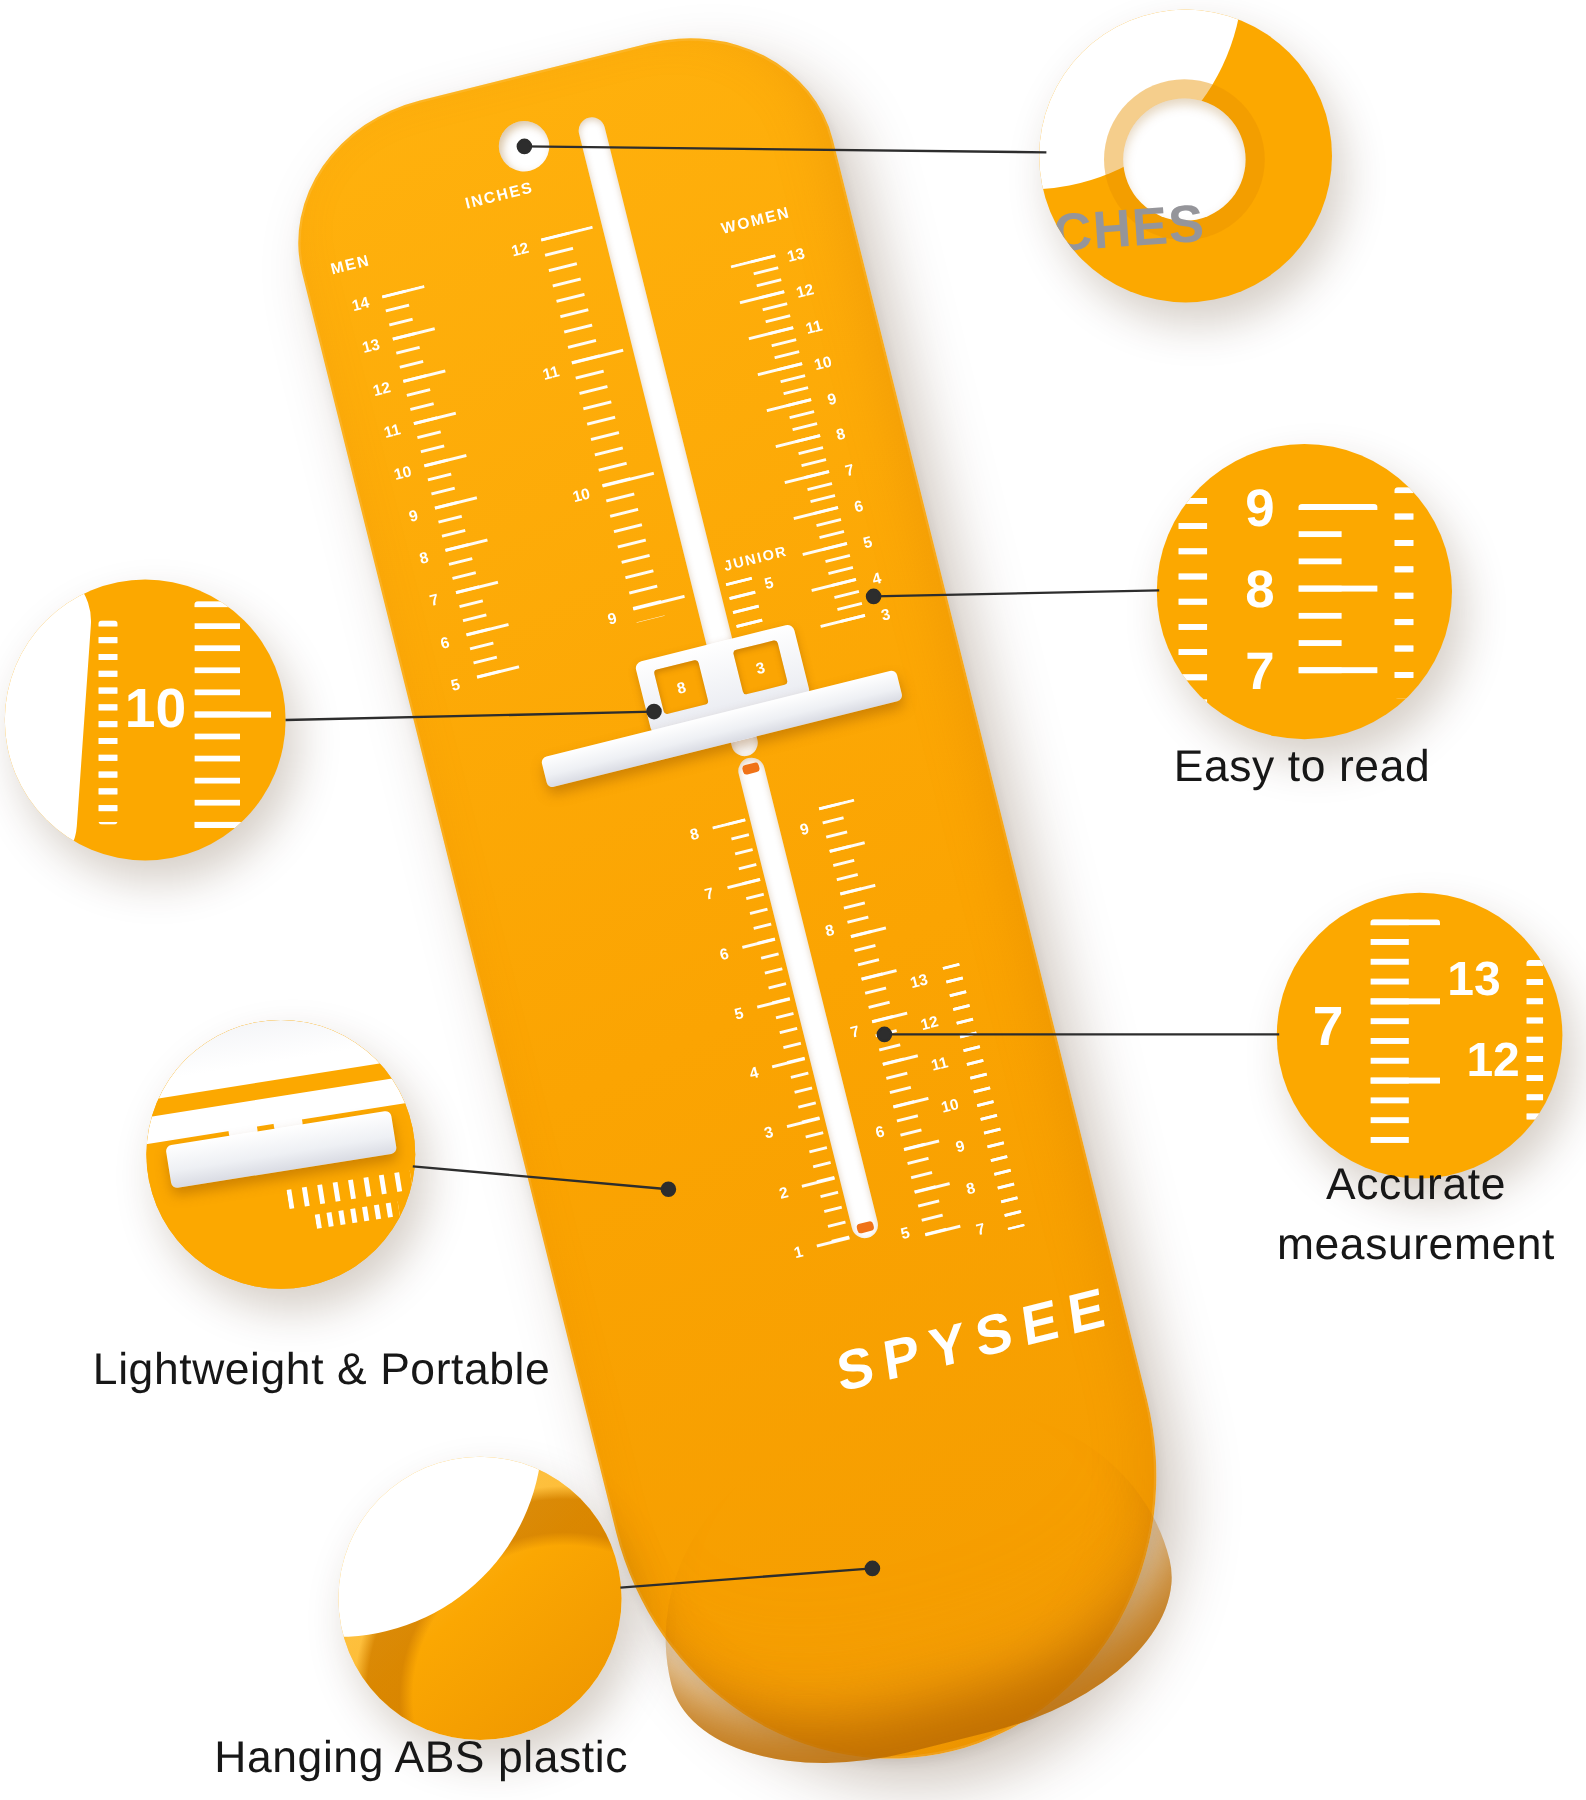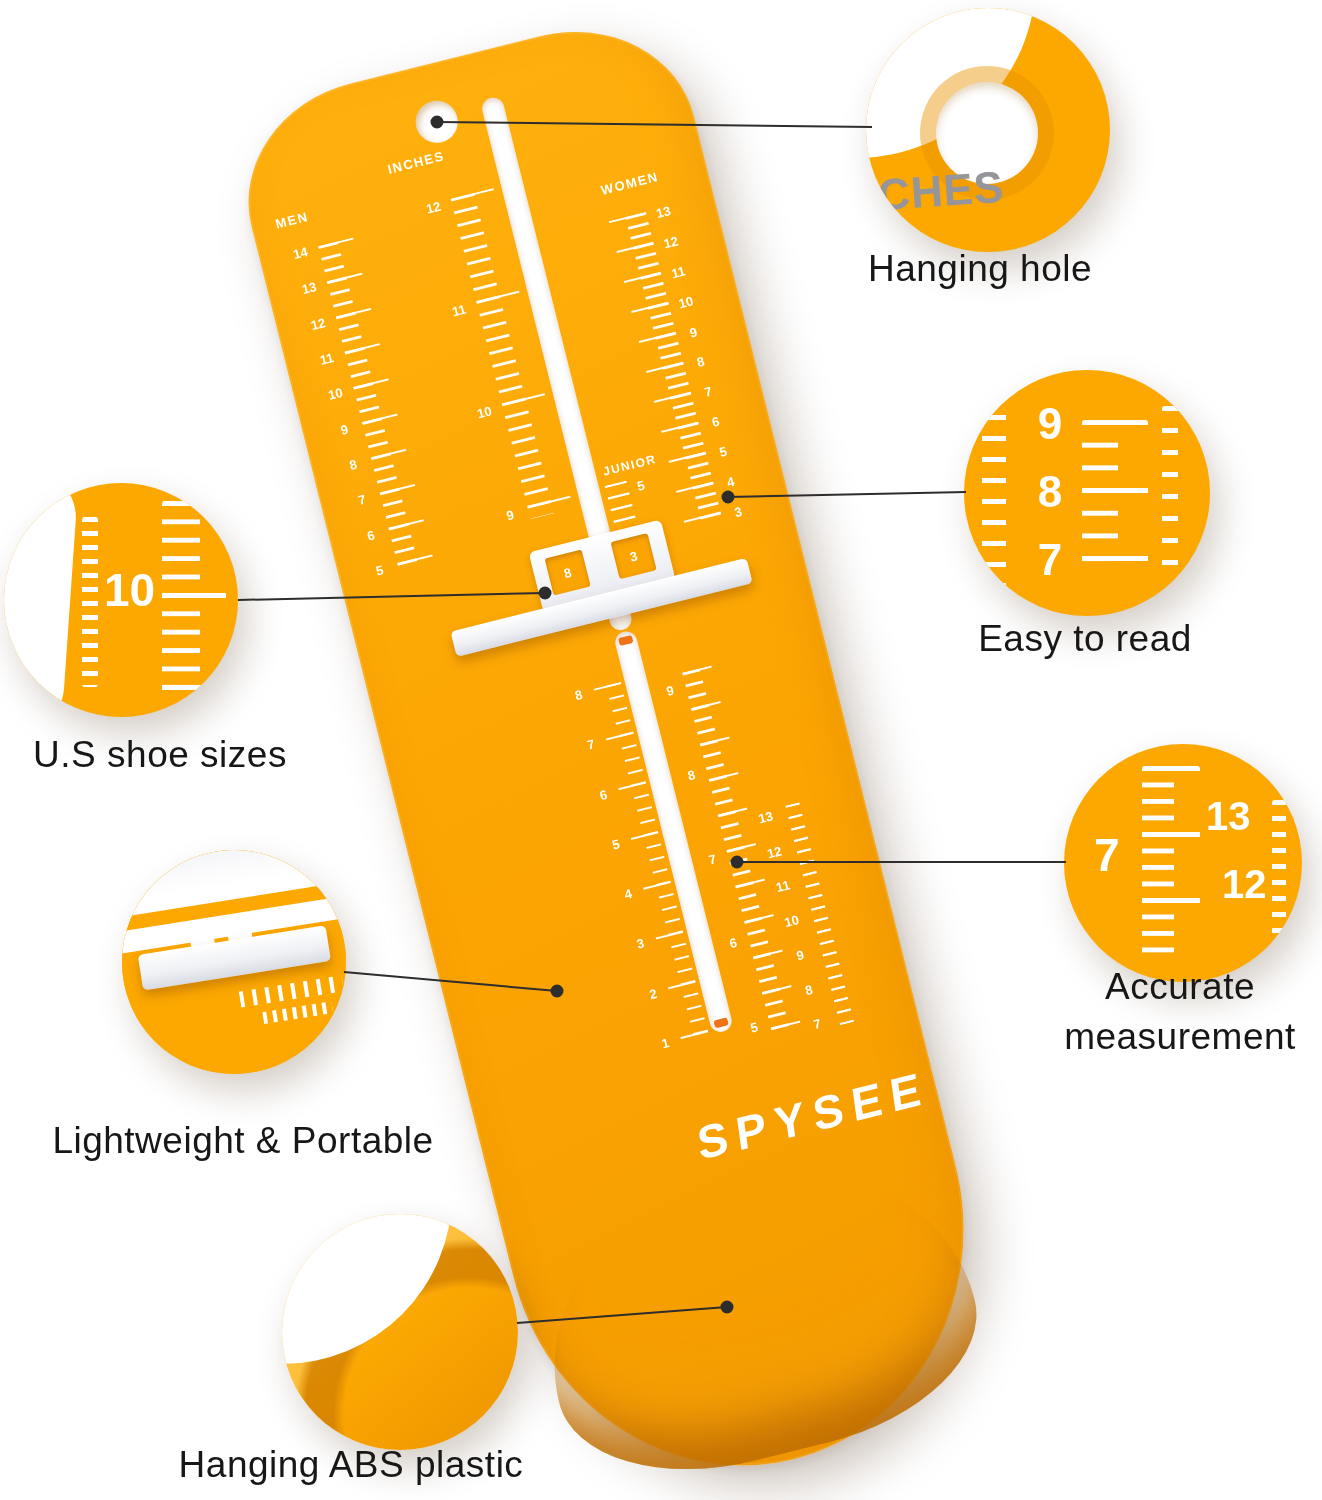--- a/index.html
+++ b/index.html
@@ -222,25 +222,23 @@
       <div class="abs hticks" style="left:140px;top:170px;width:104px;height:16px"></div>
       <div class="abs hticks" style="left:160px;top:194px;width:70px;height:12px;background-size:10px 100%"></div>
     </div>
   </div>
 
   <div class="abs callout" style="left:282px;top:1214px;width:236px;height:236px;background:linear-gradient(140deg,#FFC33F 5%,#FBA702 50%,#EE9600 95%)">
     <div class="abs" style="inset:0;background:radial-gradient(circle at 80% 85%, rgba(0,0,0,0) 46%, rgba(186,104,0,.5) 50% 60%, rgba(255,205,95,.55) 64% 68%, rgba(255,205,95,0) 72%)"></div>
     <div class="crescent" style="left:-170px;top:-190px;width:340px;height:340px"></div>
   </div>
 
-  <div class="label" style="left:820px;top:244px;width:320px">Hanging hole</div>
   <div class="label" style="left:930px;top:614px;width:310px">Easy to read</div>
   <div class="label" style="left:1030px;top:962px;width:300px">
     <div>Accurate</div>
     <div>measurement</div>
   </div>
   <div class="label" style="left:0px;top:730px;width:320px">
-    <div>U.S shoe sizes</div>
-  </div>
-  <div class="label" style="left:13px;top:1116px;width:460px">Lightweight &amp; Portable</div>
+  </div>
+  <div class="label" style="left:38px;top:1116px;width:460px">Lightweight &amp; Portable</div>
   <div class="label" style="left:151px;top:1440px;width:400px">Hanging ABS plastic</div>
 
 </div>
 
 </body></html>

